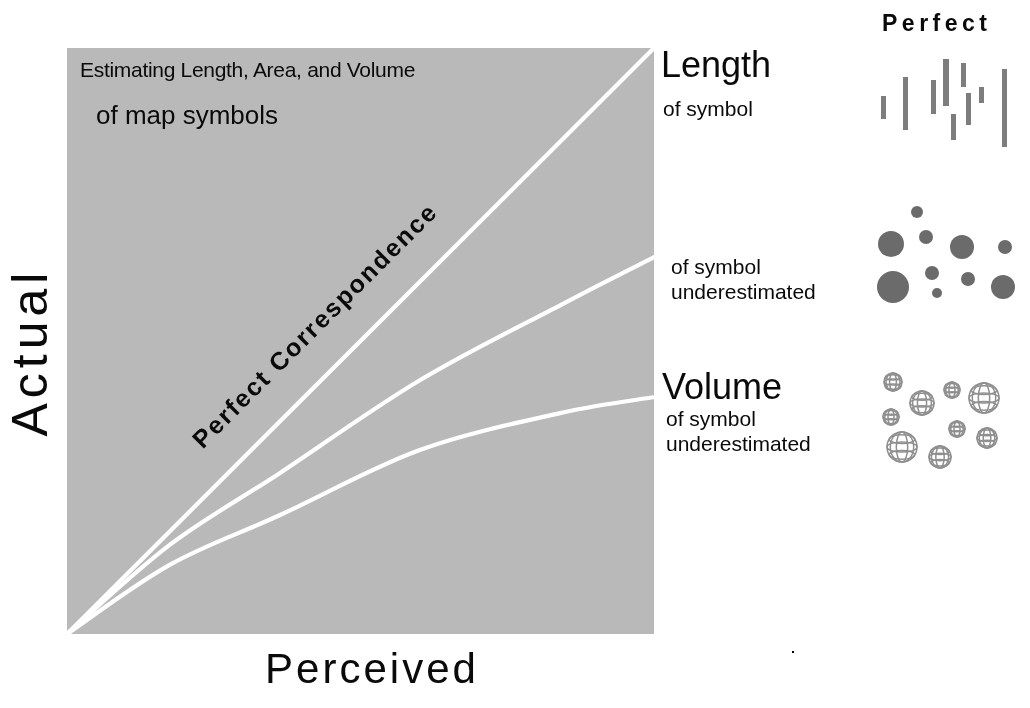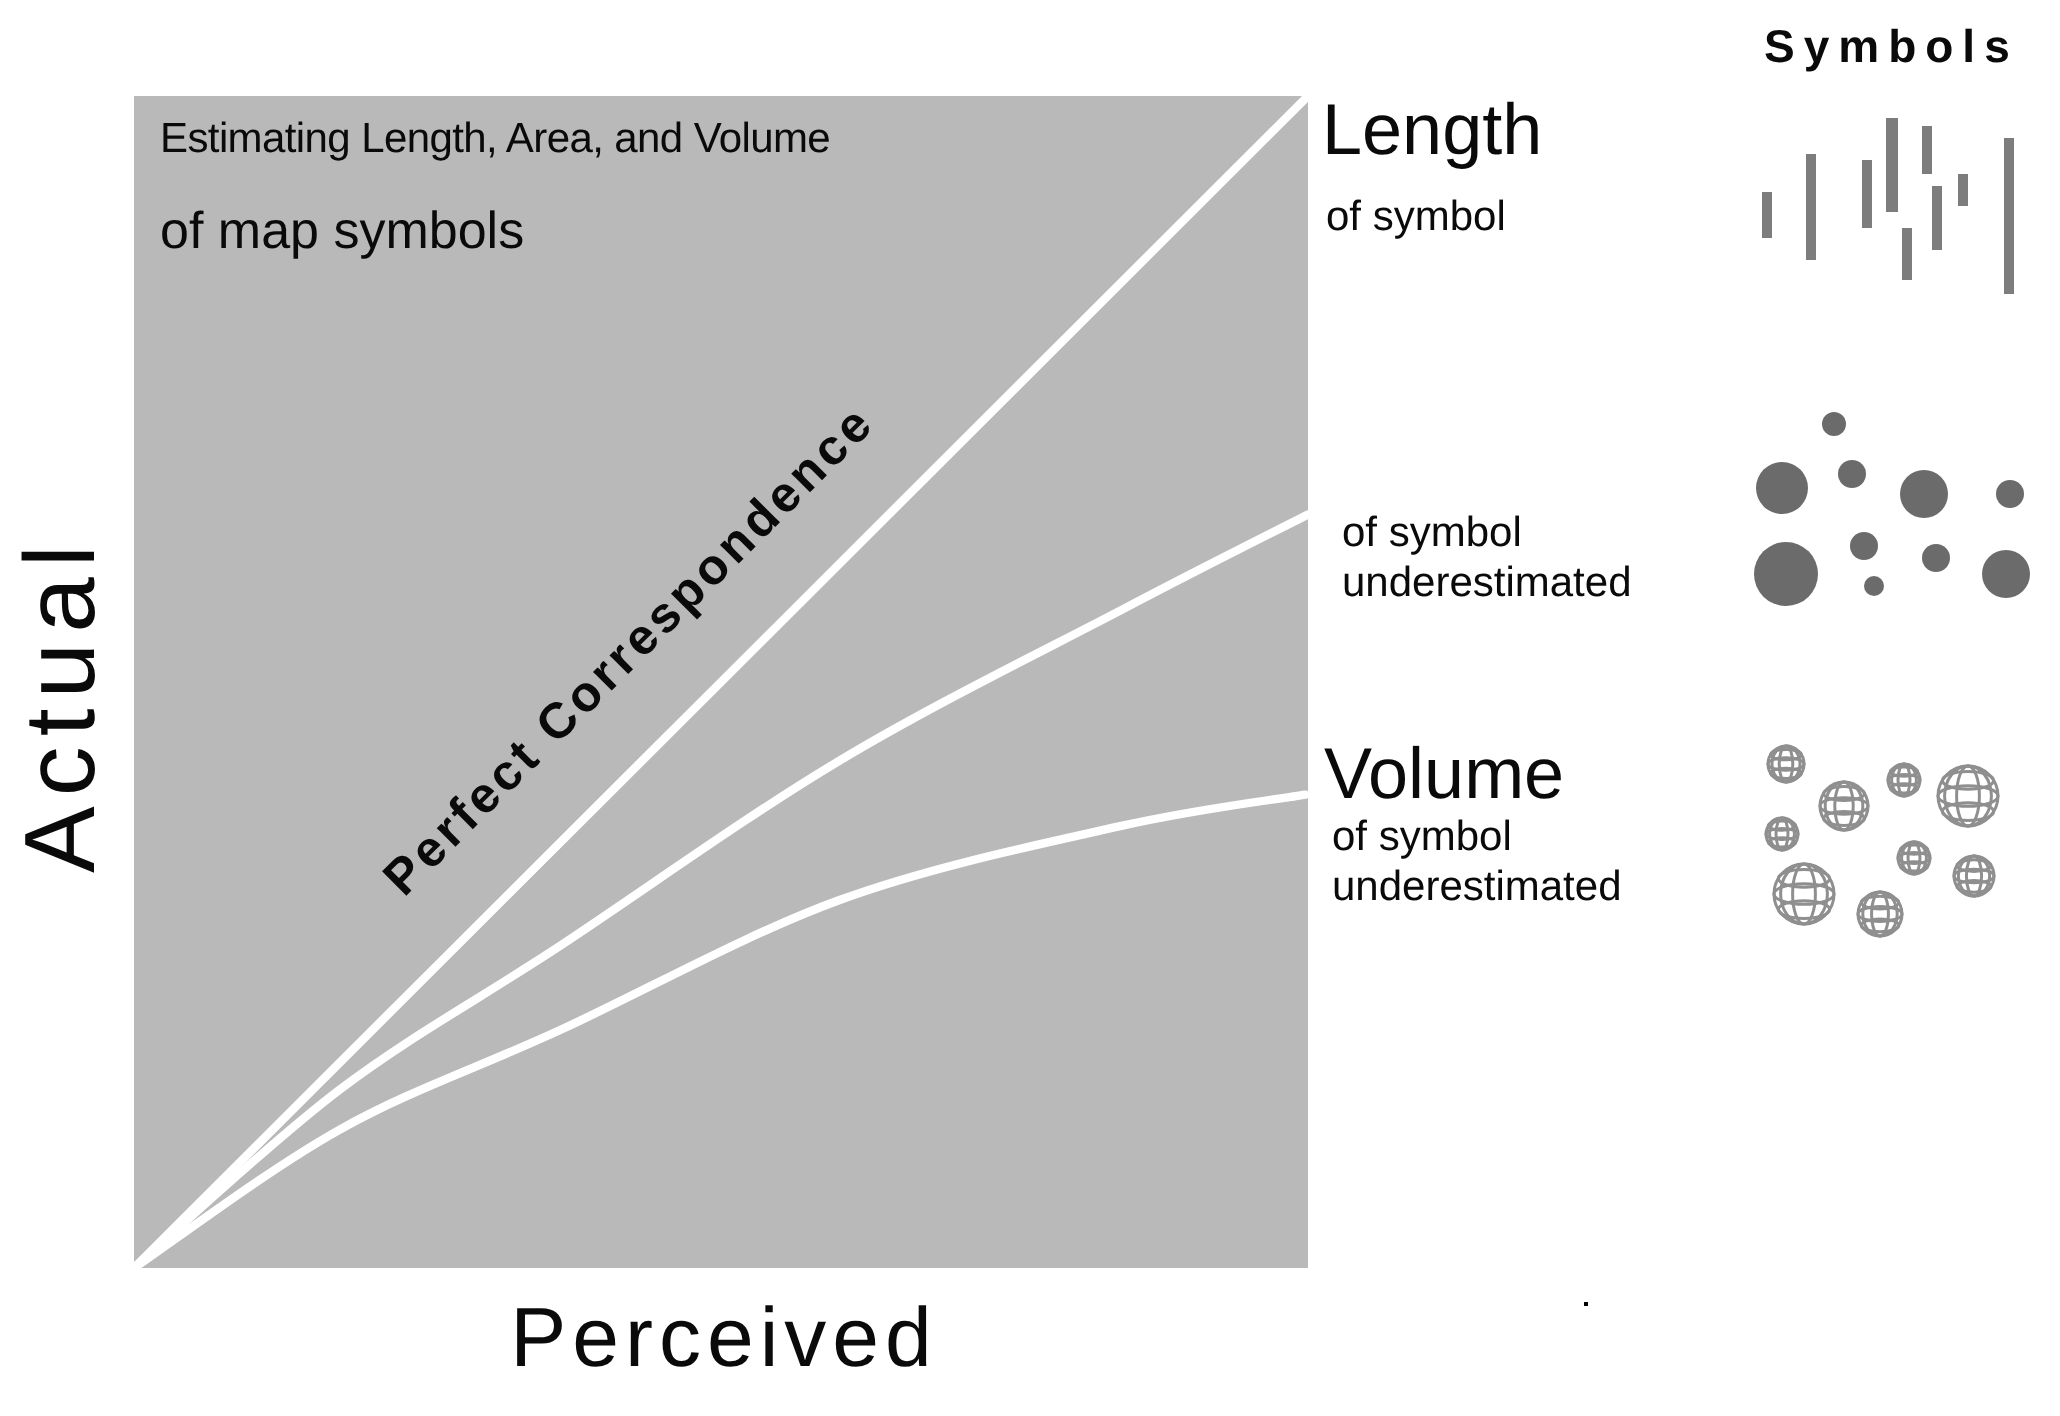--- a/index.html
+++ b/index.html
@@ -18,37 +18,37 @@
     left: 67px; top: 48px;
     width: 587px; height: 586px;
     background: #b9b9b9;
   }
   #gfx {
     position: absolute;
     left: 0; top: 0;
     pointer-events: none;
   }
   .plot-title-1 { left: 80px;  top: 58px;  font-size: 21px; letter-spacing: -0.3px; }
-  .plot-title-2 { left: 80px;  top: 100px; font-size: 26px; }
+  .plot-title-2 { left: 96px;  top: 100px; font-size: 26px; }
   .pc-label {
     left: 207px; top: 424px;
     height: 30px; line-height: 30px;
     font-size: 25px; font-weight: bold; letter-spacing: 2px;
     transform: rotate(-45deg);
     transform-origin: 0 100%;
   }
   .y-label {
     left: -80px; top: 326px;
     width: 220px; height: 52px; line-height: 52px;
     text-align: center;
     font-size: 50px; letter-spacing: 5px;
     transform: rotate(-90deg);
   }
   .x-label {
-    left: 242px; top: 645px;
+    left: 252px; top: 645px;
     width: 240px; text-align: center;
     font-size: 42px; letter-spacing: 3px;
   }
   .sym-header { left: 882px; top: 10px; font-size: 23px; font-weight: bold; letter-spacing: 4.5px; }
   .big-label  { font-size: 36px; line-height: 1; }
   .sub-label  { font-size: 21px; line-height: 25px; }
   #length-title { left: 661px; top: 47px;  }
   #length-sub   { left: 663px; top: 96px;  }
   #area-title   { left: 669px; top: 217px; }
   #area-sub     { left: 671px; top: 254px; }
@@ -161,21 +161,21 @@
     </svg>
 
   <div class="abs plot-title-1">Estimating Length, Area, and Volume</div>
   <div class="abs plot-title-2">of map symbols</div>
 
   <div class="abs pc-label">Perfect Correspondence</div>
 
   <div class="abs y-label">Actual</div>
   <div class="abs x-label">Perceived</div>
 
-  <div class="abs sym-header">Symbols</div>
+  <div class="abs sym-header">Perfect</div>
 
   <div class="abs big-label" id="length-title">Length</div>
   <div class="abs sub-label" id="length-sub">
     <div>of symbol</div>
   </div>
 
   <div class="abs sub-label" id="area-sub">
     <div>of symbol</div>
     <div>underestimated</div>
   </div>

